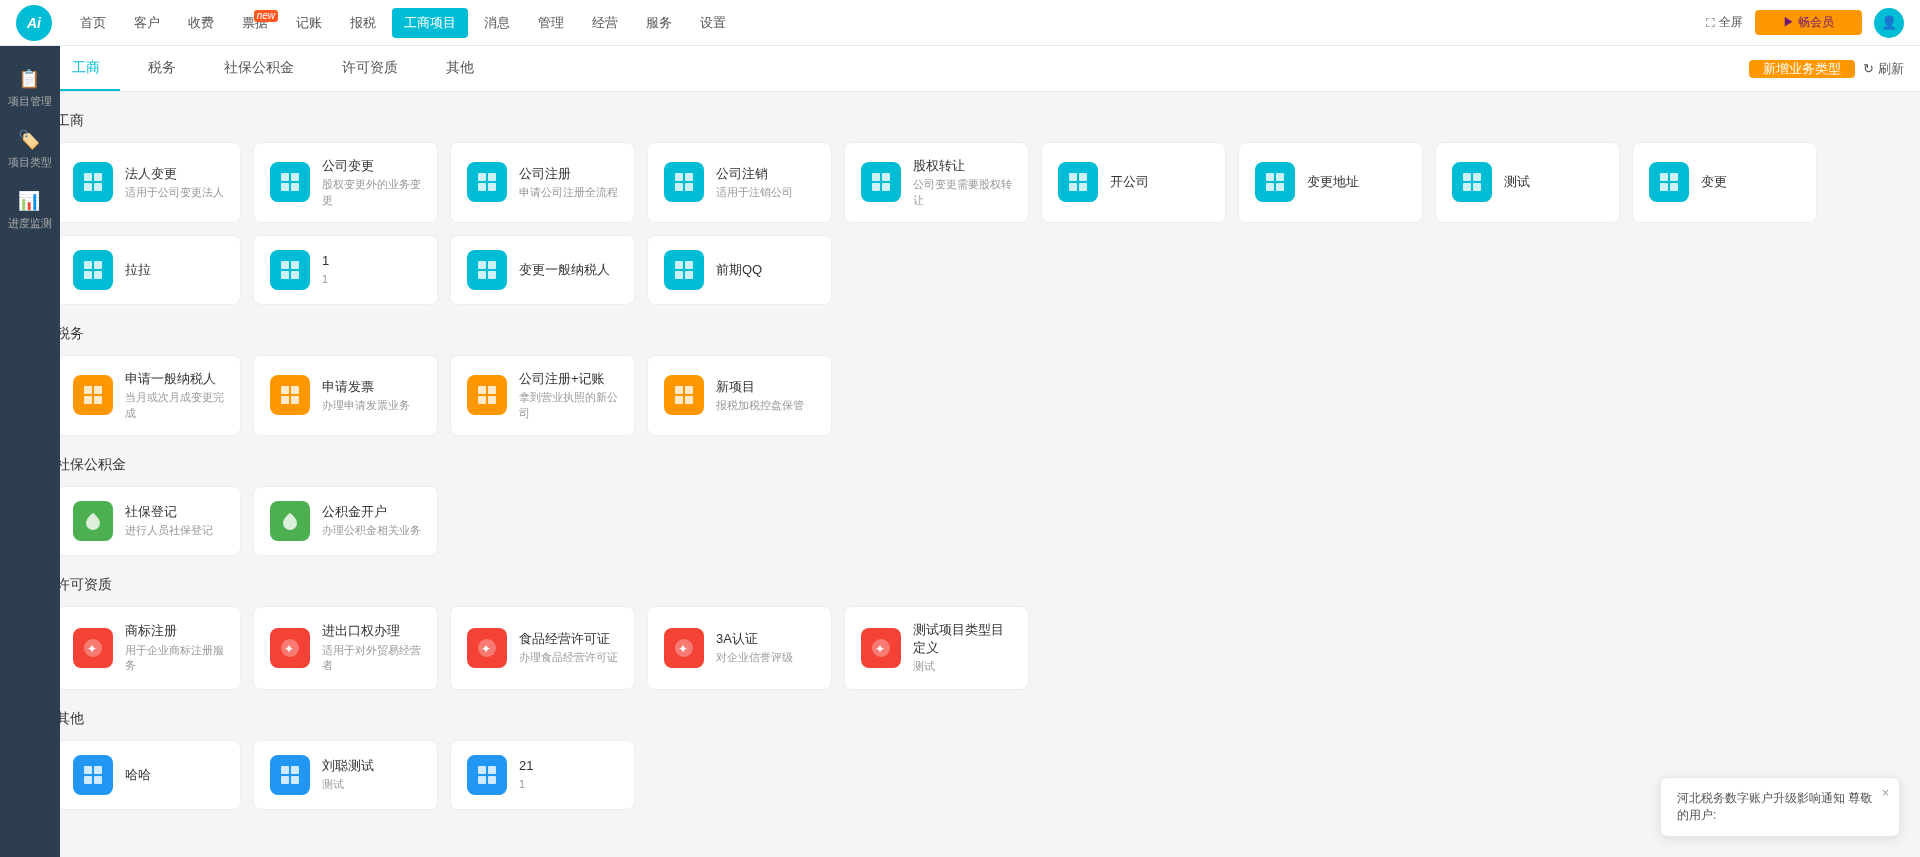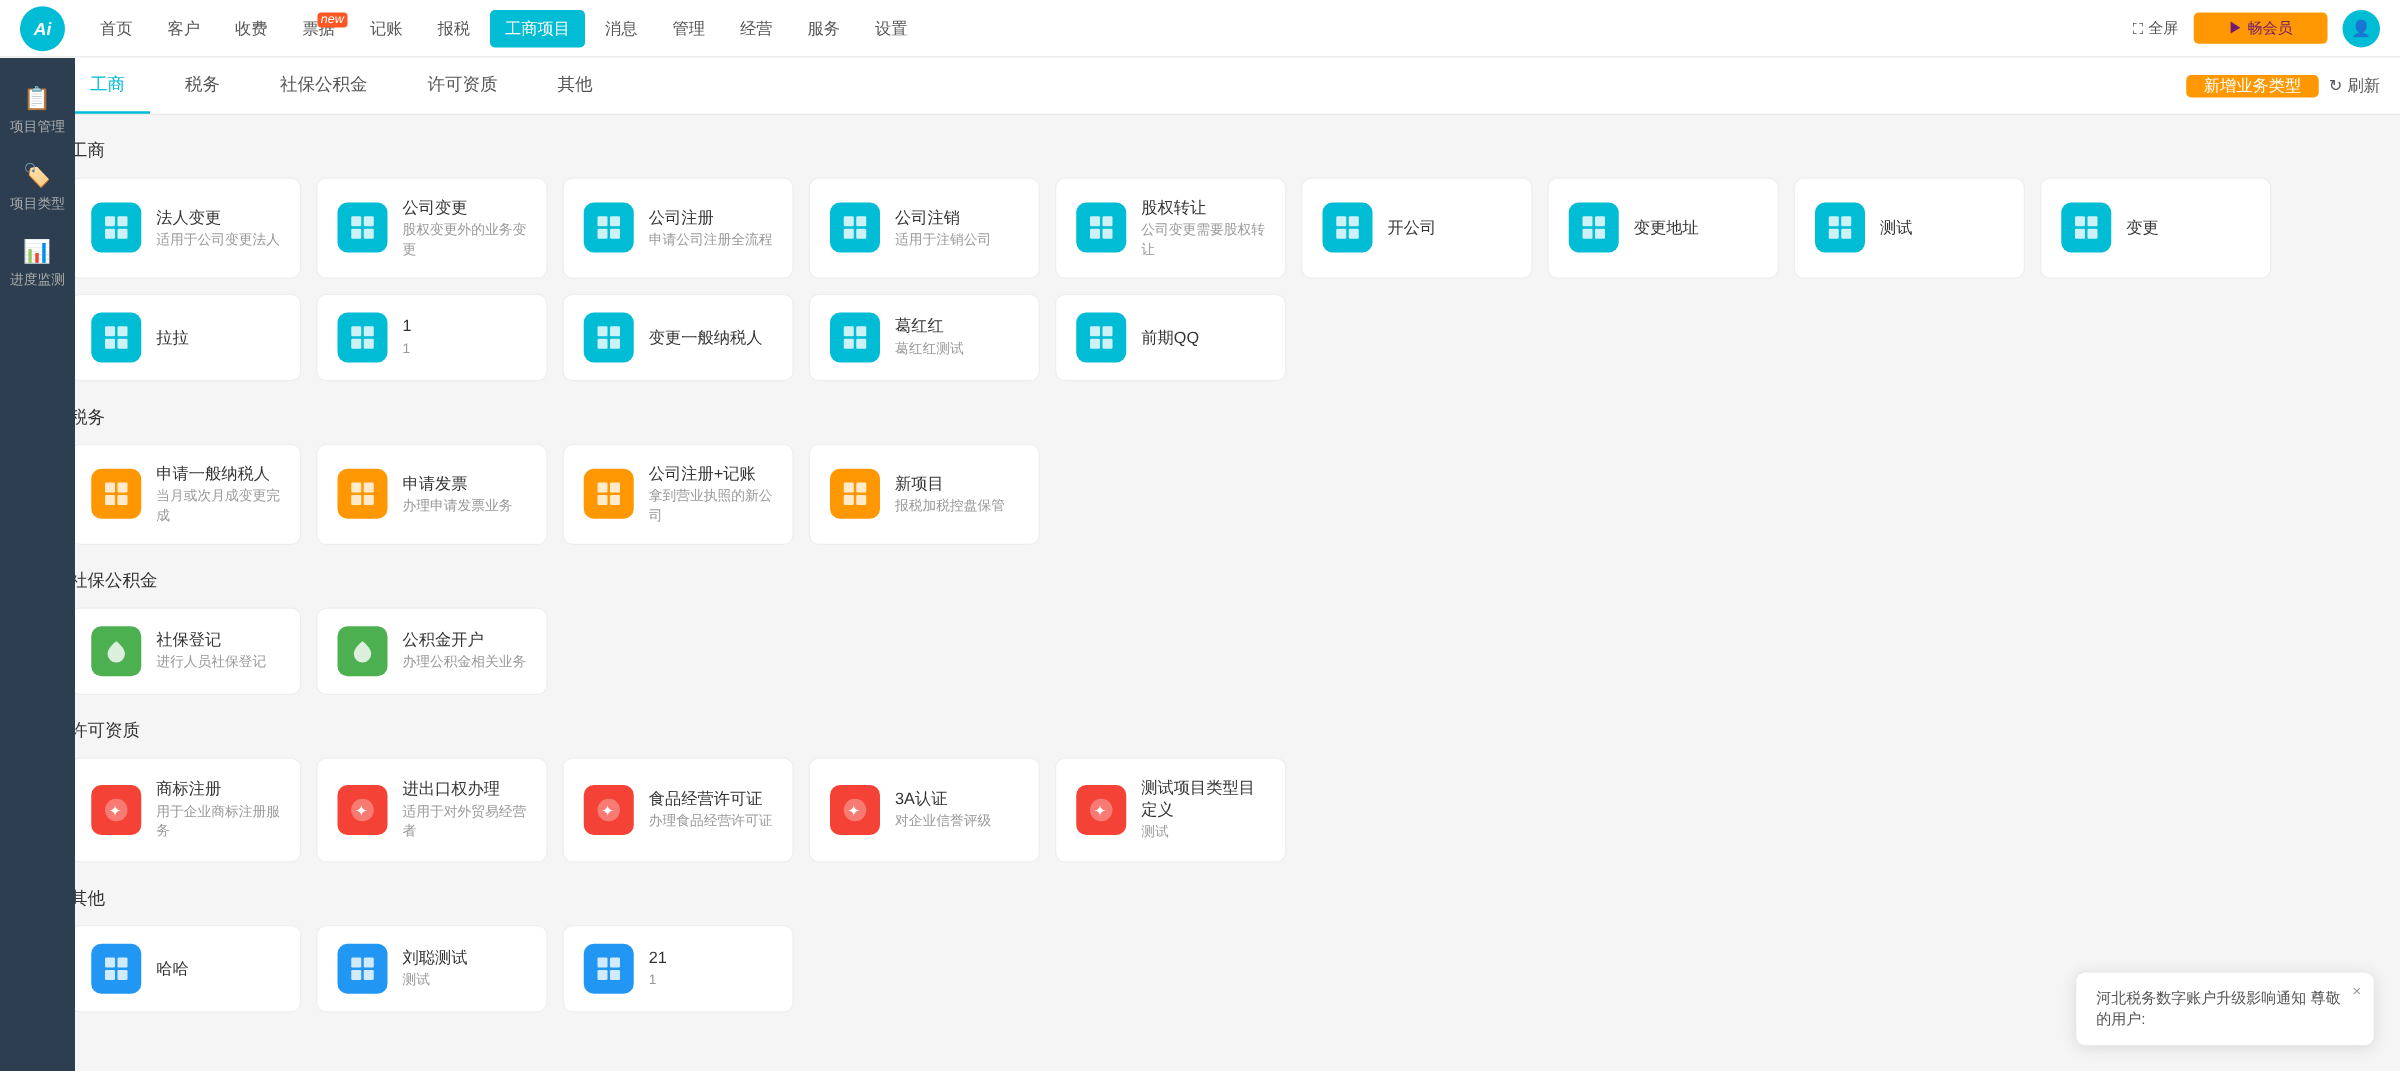--- a/index.html
+++ b/index.html
@@ -474,34 +474,20 @@
           <div class="card-item">
       <div class="card-icon teal" style="background:#00bcd4;">
         <svg width="22" height="22" viewBox="0 0 22 22" fill="none">
                 <rect x="2" y="2" width="8" height="8" rx="1" fill="white" opacity="0.8"></rect>
                 <rect x="12" y="2" width="8" height="8" rx="1" fill="white" opacity="0.8"></rect>
                 <rect x="2" y="12" width="8" height="8" rx="1" fill="white" opacity="0.8"></rect>
                 <rect x="12" y="12" width="8" height="8" rx="1" fill="white" opacity="0.8"></rect>
               </svg>
       </div>
       <div class="card-text">
-        <div class="card-name">葛红红</div>
-        <div class="card-desc">葛红红测试</div>
-      </div>
-    </div>
-          <div class="card-item">
-      <div class="card-icon teal" style="background:#00bcd4;">
-        <svg width="22" height="22" viewBox="0 0 22 22" fill="none">
-                <rect x="2" y="2" width="8" height="8" rx="1" fill="white" opacity="0.8"></rect>
-                <rect x="12" y="2" width="8" height="8" rx="1" fill="white" opacity="0.8"></rect>
-                <rect x="2" y="12" width="8" height="8" rx="1" fill="white" opacity="0.8"></rect>
-                <rect x="12" y="12" width="8" height="8" rx="1" fill="white" opacity="0.8"></rect>
-              </svg>
-      </div>
-      <div class="card-text">
         <div class="card-name">前期QQ</div>
 
       </div>
     </div>
         </div>
       </div>
       <div>
         <div class="section-title">税务</div>
         <div class="cards-grid">
           <div class="card-item">

